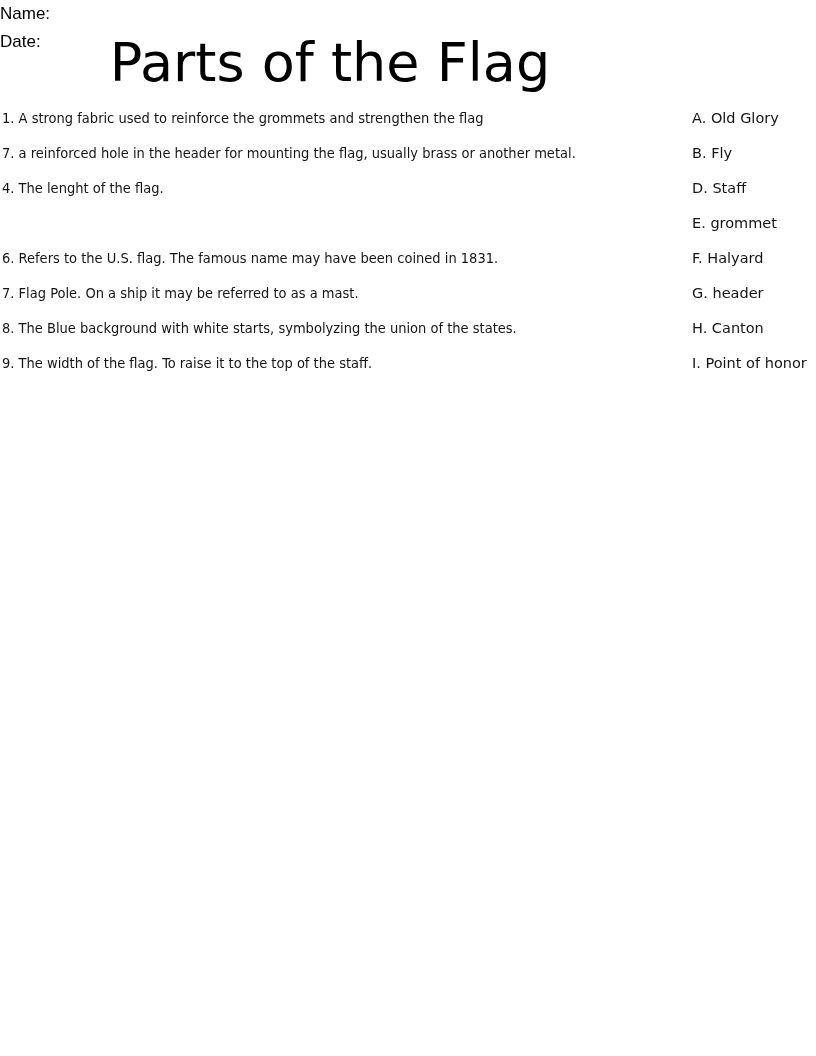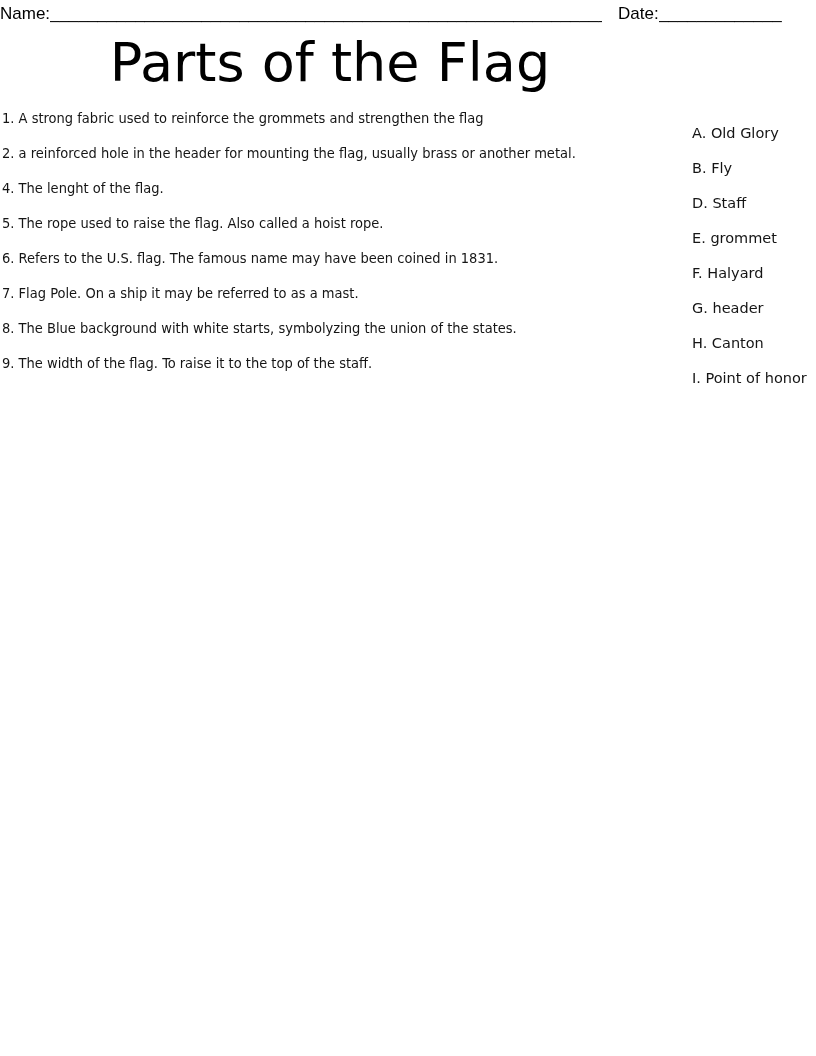--- a/index.html
+++ b/index.html
@@ -31,20 +31,21 @@
     top: 0px;
     left: 0px;
     width: 816px;
     height: 28px;
     display: flex;
     align-items: baseline;
     font-family: "Liberation Sans", sans-serif;
     font-size: 17px;
     line-height: 28px;
     white-space: nowrap;
+    flex-direction: column;
   }
   .field-label {
     font-family: "Liberation Sans", sans-serif;
     font-size: 17px;
     color: #000;
   }
   .rule {
     display: inline-block;
     font-family: "Liberation Sans", sans-serif;
     font-size: 17px;
@@ -98,21 +99,21 @@
     font-family: "DejaVu Sans Condensed", "DejaVu Sans", sans-serif;
     font-stretch: condensed;
     font-size: 14.5px;
     line-height: 20px;
     color: #151515;
     white-space: nowrap;
   }
   .answer {
     position: absolute;
     left: 692px;
-    top: 15px;
+    top: 0;
     font-family: "DejaVu Sans", sans-serif;
     font-size: 14.5px;
     line-height: 20px;
     color: #151515;
     white-space: nowrap;
   }
 </style>
 </head>
 <body>
 
@@ -129,32 +130,31 @@
   <div class="title">Parts of the Flag</div>
 
   <div class="match-list">
 
     <div class="match-row">
       <span class="question">1. A strong fabric used to reinforce the grommets and strengthen the flag</span>
       <span class="answer">A. Old Glory</span>
     </div>
 
     <div class="match-row">
-      <span class="question">2. a reinforced hole in the header for mounting the flag, usually brass or another metal.</span>
+      <span class="question">7. a reinforced hole in the header for mounting the flag, usually brass or another metal.</span>
       <span class="answer">B. Fly</span>
     </div>
 
 
     <div class="match-row">
       <span class="question">4. The lenght of the flag.</span>
       <span class="answer">D. Staff</span>
     </div>
 
     <div class="match-row">
-      <span class="question">5. The rope used to raise the flag. Also called a hoist rope.</span>
       <span class="answer">E. grommet</span>
     </div>
 
     <div class="match-row">
       <span class="question">6. Refers to the U.S. flag. The famous name may have been coined in 1831.</span>
       <span class="answer">F. Halyard</span>
     </div>
 
     <div class="match-row">
       <span class="question">7. Flag Pole. On a ship it may be referred to as a mast.</span>

